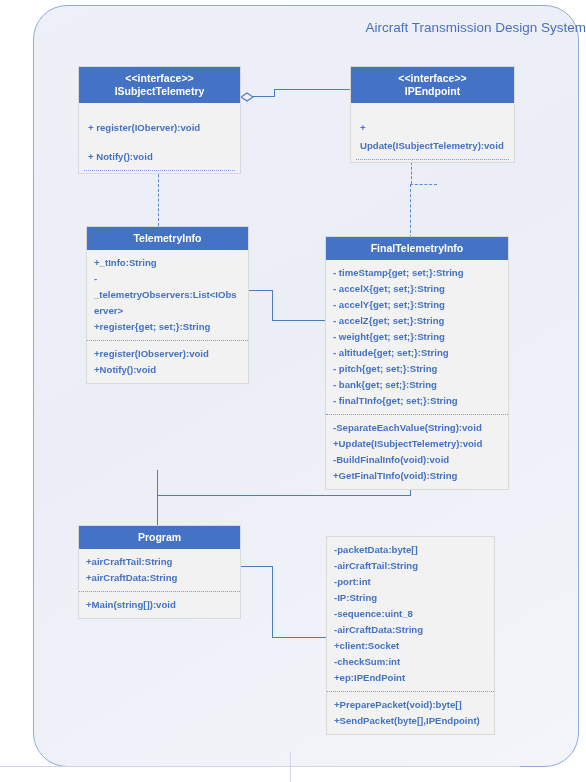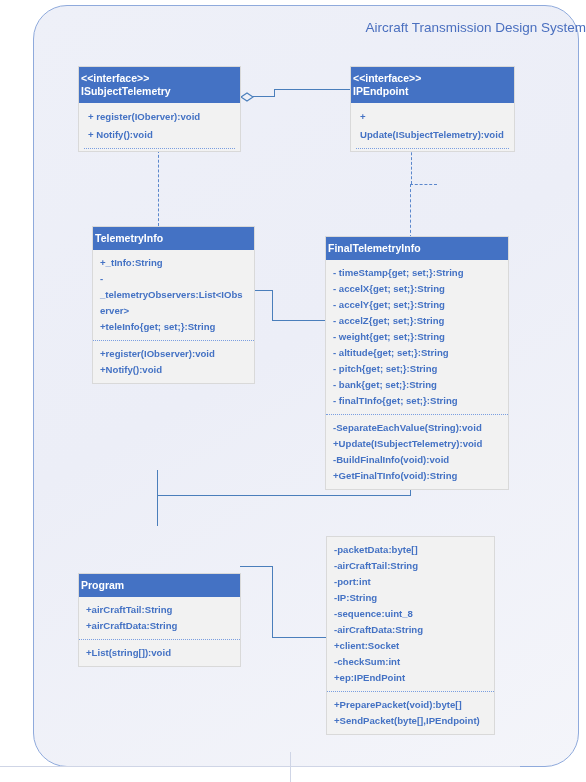--- a/index.html
+++ b/index.html
@@ -41,21 +41,21 @@
   .cls{
     position:absolute;
     background:#f2f2f2;
     border:1px solid #d9d9d9;
     box-sizing:border-box;
     box-shadow:0 0 0 0 rgba(0,0,0,0);
   }
   .cls .hdr{
     background:#4472c4;
     color:#ffffff;
-    text-align:left;
+    text-align:center;
     font-weight:bold;
     font-size:10.5px;
     line-height:13px;
     padding:5px 2px 5px 2px;
   }
   .cls .hdr .stereo{font-weight:bold;display:block;}
   .cls .sect{
     padding:5px 7px 5px 7px;
   }
   .cls .sect.methods{
@@ -65,21 +65,21 @@
     color:#4472c4;
     font-size:9.6px;
     line-height:16px;
     font-weight:bold;
     white-space:normal;
     word-break:break-word;
   }
 
   
   .iface .sect{padding:5px 7px 4px 9px;}
-  .iface .row{line-height:18px;}
+  .iface .row{line-height:18px;margin-top:11px;}
 
   
   .ln{position:absolute;background:#4a7ebb;}
   .lnh{height:1px;}
   .lnv{width:1px;}
   .dash-v{
     position:absolute;width:0;
     border-left:1px dashed #5b87cc;
   }
   .dash-h{
@@ -157,28 +157,28 @@
     <div class="hdr">
       <span class="stereo">&lt;&lt;interface&gt;&gt;</span>
       <span>IPEndpoint</span>
     </div>
     <div class="sect">
       <div class="row">+ Update(ISubjectTelemetry):void</div>
     </div>
     <div style="border-top:1px dotted #7a9ee0;margin:0 5px;height:2px;"></div>
   </div>
 
-  <div class="cls" style="left:92px;top:226px;width:163px;">
+  <div class="cls" style="left:86px;top:226px;width:163px;">
     <div class="hdr">
       <span>TelemetryInfo</span>
     </div>
     <div class="sect">
       <div class="row">+_tInfo:String</div>
       <div class="row">-_telemetryObservers:List&lt;IObserver&gt;</div>
-      <div class="row">+teleInfo{get; set;}:String</div>
+      <div class="row">+register{get; set;}:String</div>
     </div>
     <div class="sect methods">
       <div class="row">+register(IObserver):void</div>
       <div class="row">+Notify():void</div>
     </div>
   </div>
 
   <div class="cls" style="left:325px;top:236px;width:184px;">
     <div class="hdr">
       <span>FinalTelemetryInfo</span>
@@ -195,30 +195,30 @@
       <div class="row">- finalTInfo{get; set;}:String</div>
     </div>
     <div class="sect methods">
       <div class="row">-SeparateEachValue(String):void</div>
       <div class="row">+Update(ISubjectTelemetry):void</div>
       <div class="row">-BuildFinalInfo(void):void</div>
       <div class="row">+GetFinalTInfo(void):String</div>
     </div>
   </div>
 
-  <div class="cls" style="left:78px;top:525px;width:163px;margin-top:48px;">
+  <div class="cls" style="left:78px;top:525px;width:163px;">
     <div class="hdr">
       <span>Program</span>
     </div>
     <div class="sect">
       <div class="row">+airCraftTail:String</div>
       <div class="row">+airCraftData:String</div>
     </div>
     <div class="sect methods">
-      <div class="row">+List(string[]):void</div>
+      <div class="row">+Main(string[]):void</div>
     </div>
   </div>
 
   <div class="cls" style="left:326px;top:536px;width:169px;">
     <div class="sect">
       <div class="row">-packetData:byte[]</div>
       <div class="row">-airCraftTail:String</div>
       <div class="row">-port:int</div>
       <div class="row">-IP:String</div>
       <div class="row">-sequence:uint_8</div>

